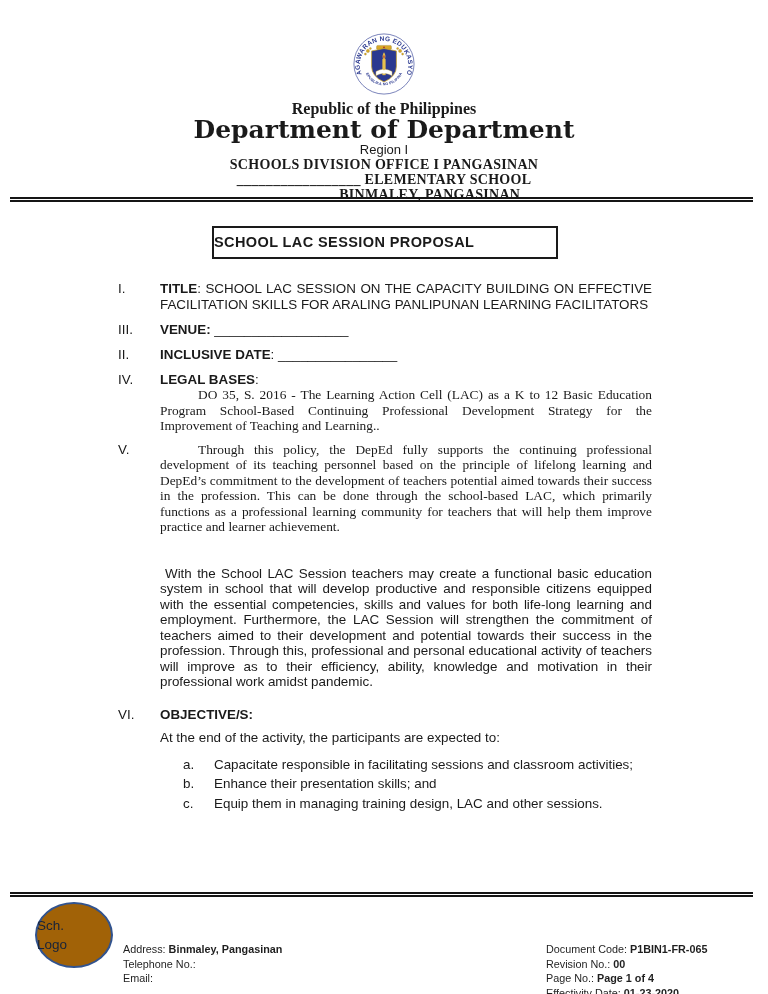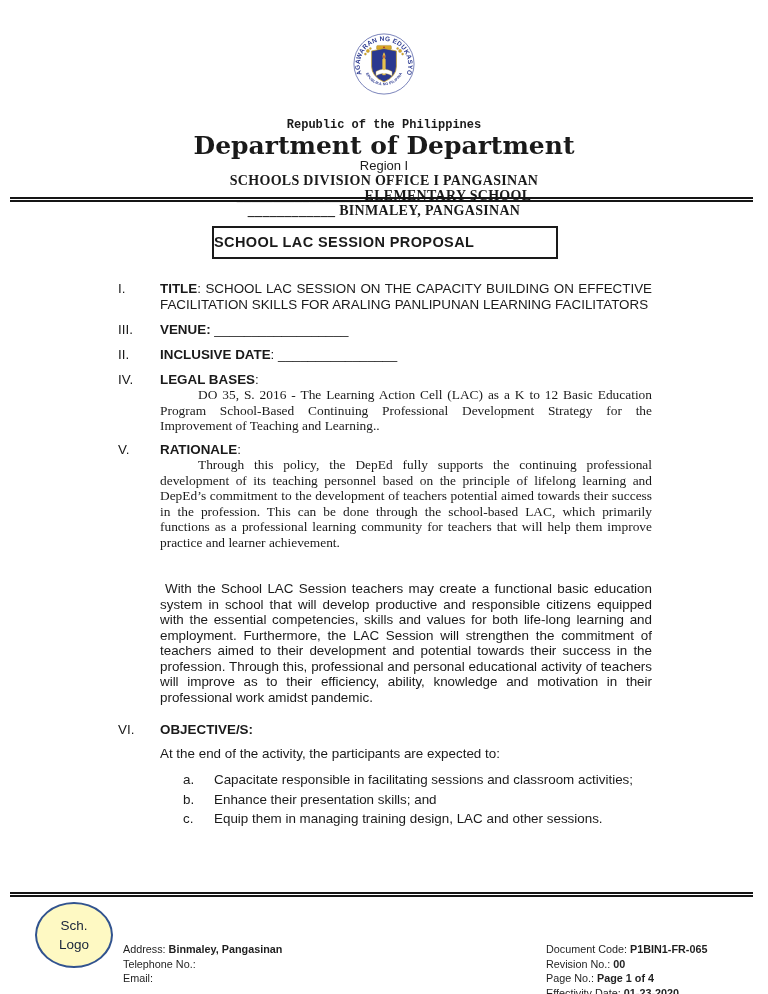--- a/index.html
+++ b/index.html
@@ -4,21 +4,21 @@
 <style>
   html,body{margin:0;padding:0;background:#e8e8e8;}
   .page{
     position:relative;width:768px;height:994px;background:#ffffff;
     font-family:"Liberation Sans",sans-serif;color:#1a1a1a;overflow:hidden;
     margin:0 auto;
   }
   
   .header{position:absolute;top:33px;left:0;width:100%;text-align:center;}
   .seal{width:62px;height:62px;display:inline-block;}
-  .h-republic{font-family:Liberation Mono, monospace;font-weight:bold;font-size:12px;line-height:16px;margin-top:18px;}
+  .h-republic{font-family:Liberation Serif, serif;font-weight:bold;font-size:16px;line-height:16px;margin-top:2px;}
   .h-dept{font-family:"DejaVu Serif",serif;font-weight:bold;font-size:25px;line-height:26px;}
   .h-region{font-family:Liberation Sans, sans-serif;font-size:13px;line-height:14px;}
   .h-line{font-family:"Liberation Serif",serif;font-weight:bold;font-size:14px;line-height:15px;letter-spacing:.3px;}
   
   .rule-double{position:absolute;left:10px;width:743px;height:1px;
     border-top:2.5px solid #151515;border-bottom:2px solid #151515;}
   .rule-header{top:197px;}
   .rule-footer{top:892px;}
   
   .title-box{
@@ -38,22 +38,22 @@
   .mb-sec{margin-bottom:9.5px;}
   .gap-big{height:31px;}
   .gap-mid{height:17px;}
   .gap-sm{height:8px;}
   .obj-list{margin-top:9px;line-height:19.5px;}
   .obj-item{display:flex;}
   .obj-letter{width:54px;flex:0 0 54px;padding-left:23px;box-sizing:border-box;}
   
   .logo-circle{
     position:absolute;left:35px;top:902px;width:78px;height:66px;border-radius:50%;
-    background:#fef9c3;border:2px solid #31538F;box-sizing:border-box;
-    text-align:center;font-size:13.5px;line-height:19px;color:#17233a;padding-top:12px;
+    background:#a16207;border:2px solid #31538F;box-sizing:border-box;
+    text-align:left;font-size:13.5px;line-height:19px;color:#17233a;padding-top:12px;
   }
   .f-block{position:absolute;top:942px;font-size:10.8px;line-height:14.5px;color:#1f1f1f;}
   .f-contact{left:123px;}
   .f-docinfo{left:546px;}
   .f-block b{font-weight:bold;}
 </style>
 </head>
 <body>
 
 <div class="page">
@@ -128,21 +128,20 @@
         <div><span class="bld">LEGAL BASES</span><span>:</span></div>
         <p class="para indent-lg">DO 35, S. 2016 - The Learning Action Cell (LAC) as a K to 12 Basic Education Program School-Based Continuing Professional Development Strategy for the Improvement of Teaching and Learning..</p>
       </div>
     </div>
 
     <div class="gap-sm"></div>
 
     <div class="sec">
       <div class="num">V.</div>
       <div class="txt">
-        <div><span class="bld">RATIONALE</span><span>:</span></div>
         <p class="para indent-lg">Through this policy, the DepEd fully supports the continuing professional development of its teaching personnel based on the principle of lifelong learning and DepEd’s commitment to the development of teachers potential aimed towards their success in the profession.  This can be done through the school-based LAC, which primarily functions as a professional learning community for teachers that will help them improve practice and learner achievement.</p>
         <div class="gap-big"></div>
         <p class="para indent-sm">With the School LAC Session teachers may create a functional basic education system in school that will develop productive and responsible citizens equipped with the essential competencies, skills and values for both life-long learning and employment. Furthermore, the LAC Session  will strengthen the commitment of teachers aimed to their development and potential towards their success in the profession. Through this, professional and personal educational activity of teachers will improve as to their efficiency, ability, knowledge and motivation in their professional work amidst pandemic.</p>
       </div>
     </div>
 
     <div class="gap-mid"></div>
 
     <div class="sec">
       <div class="num">VI.</div>

